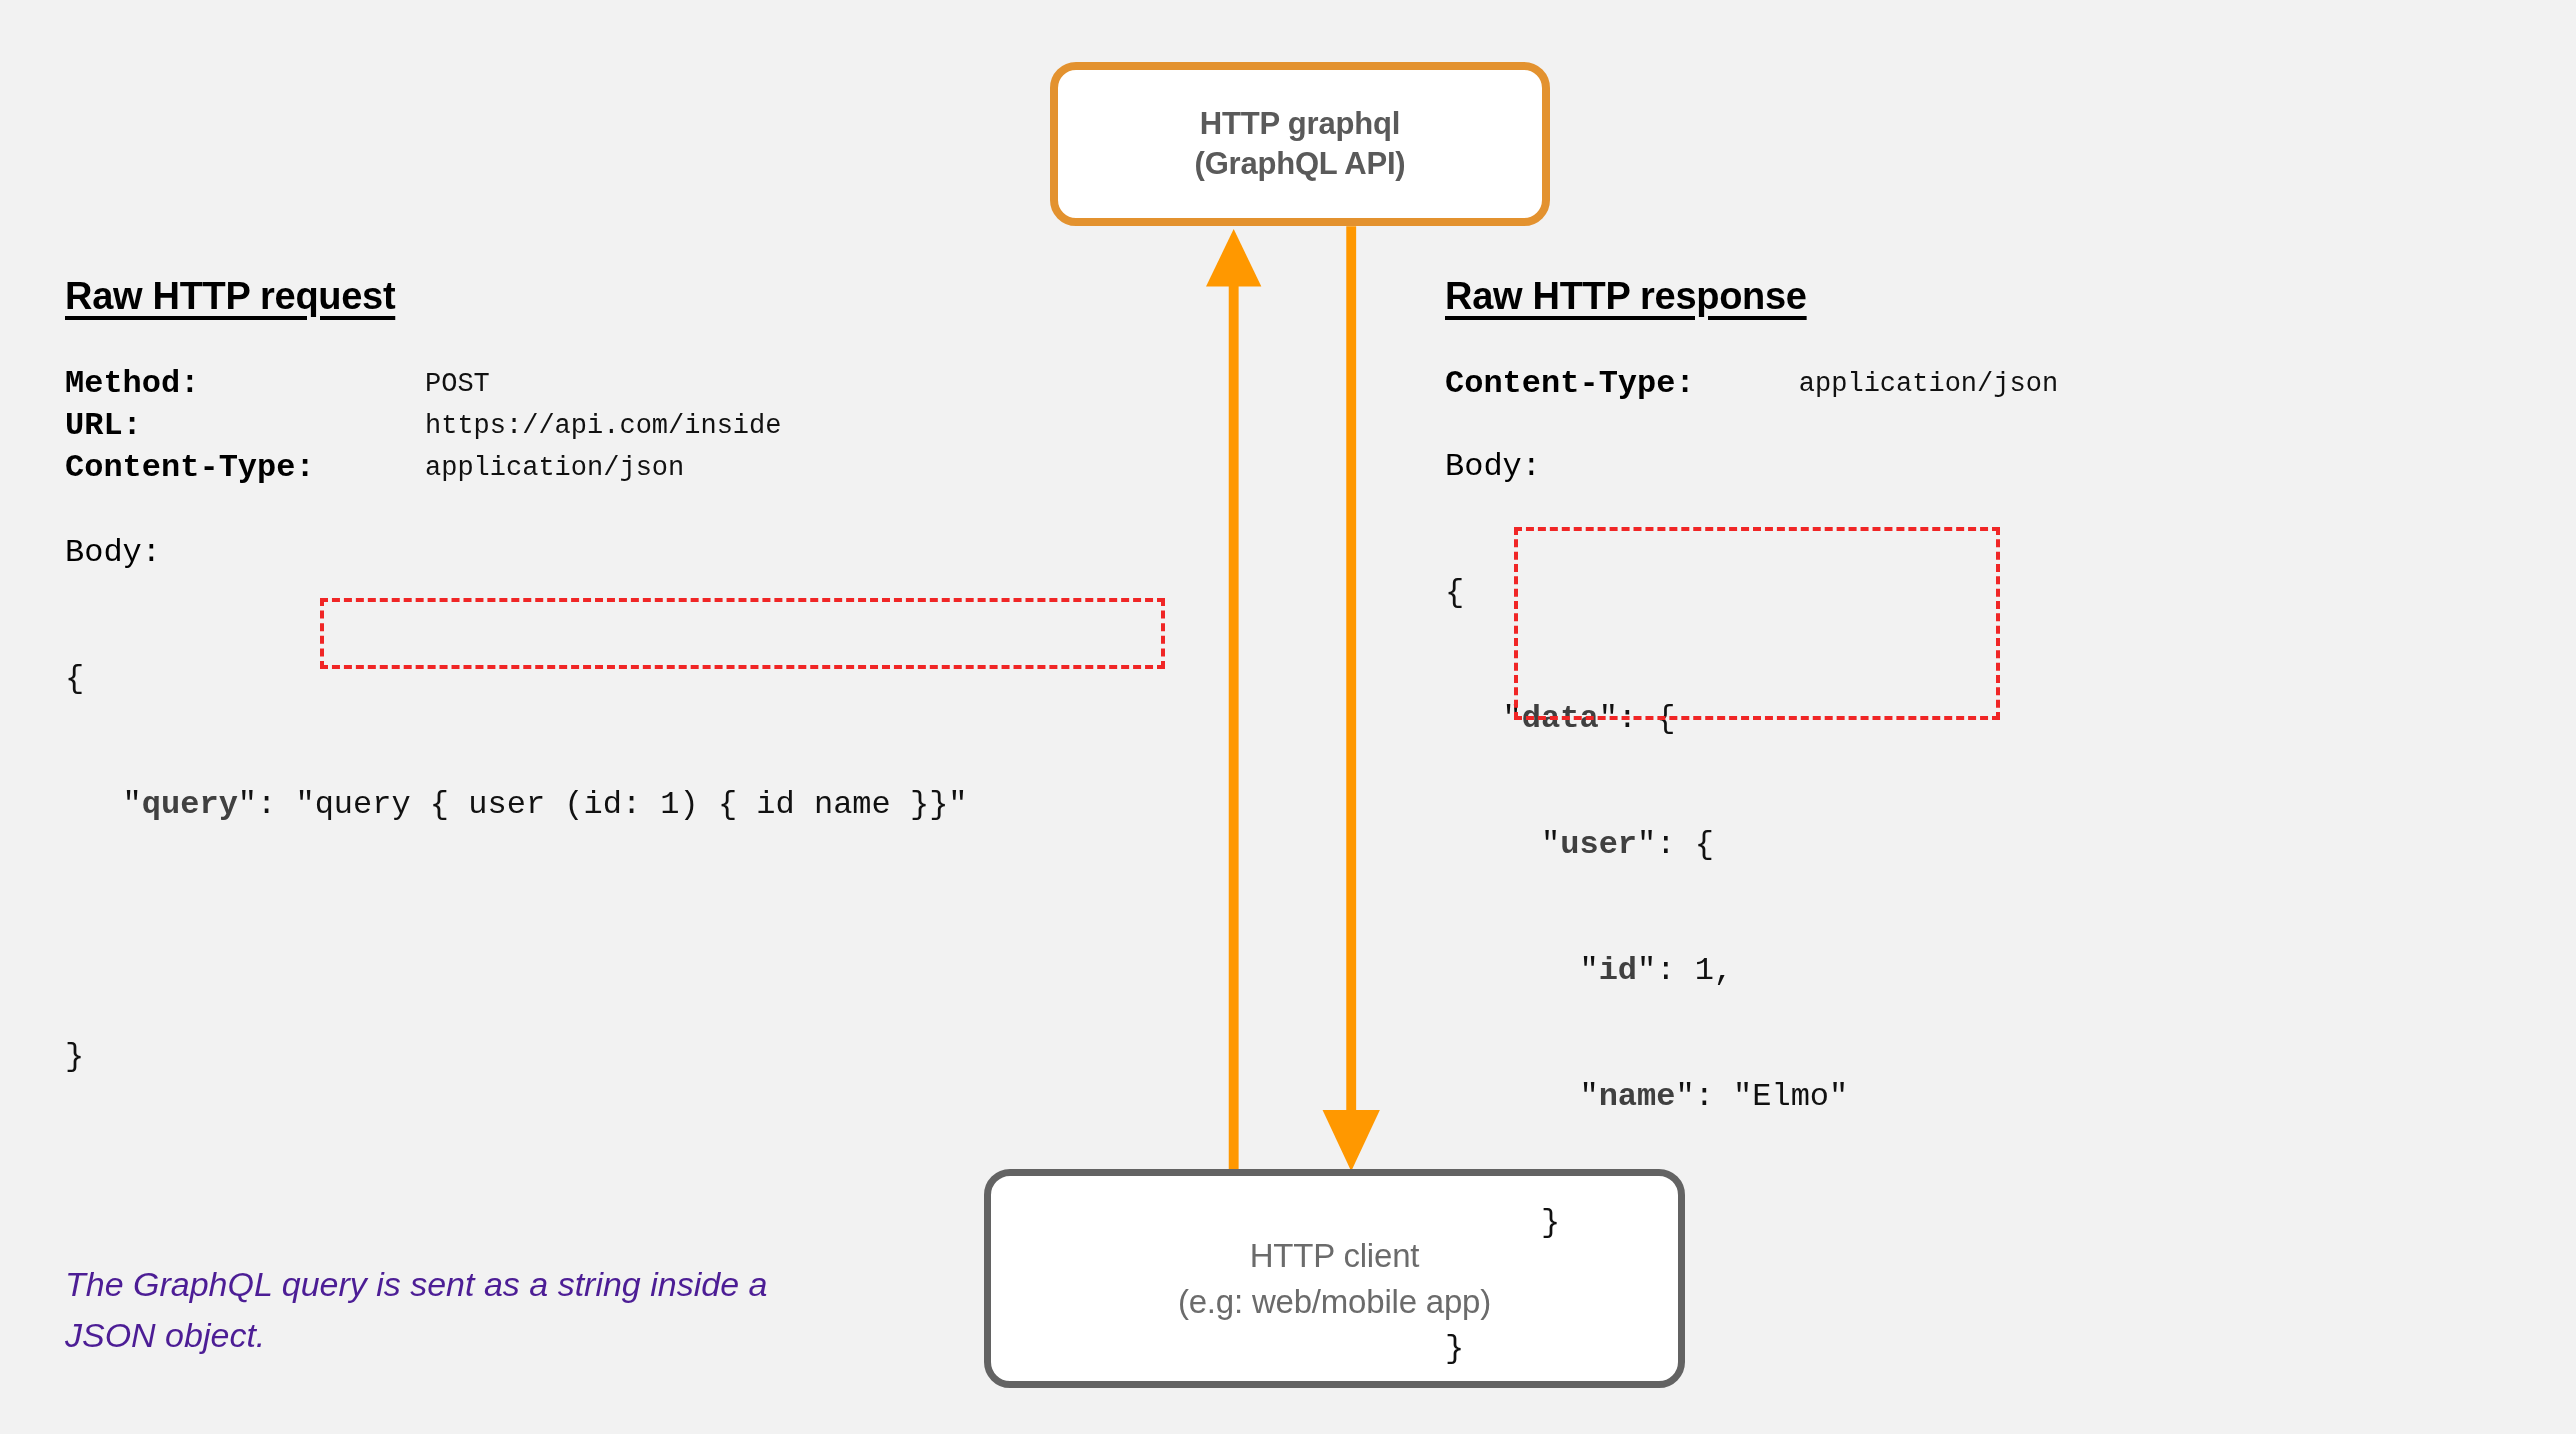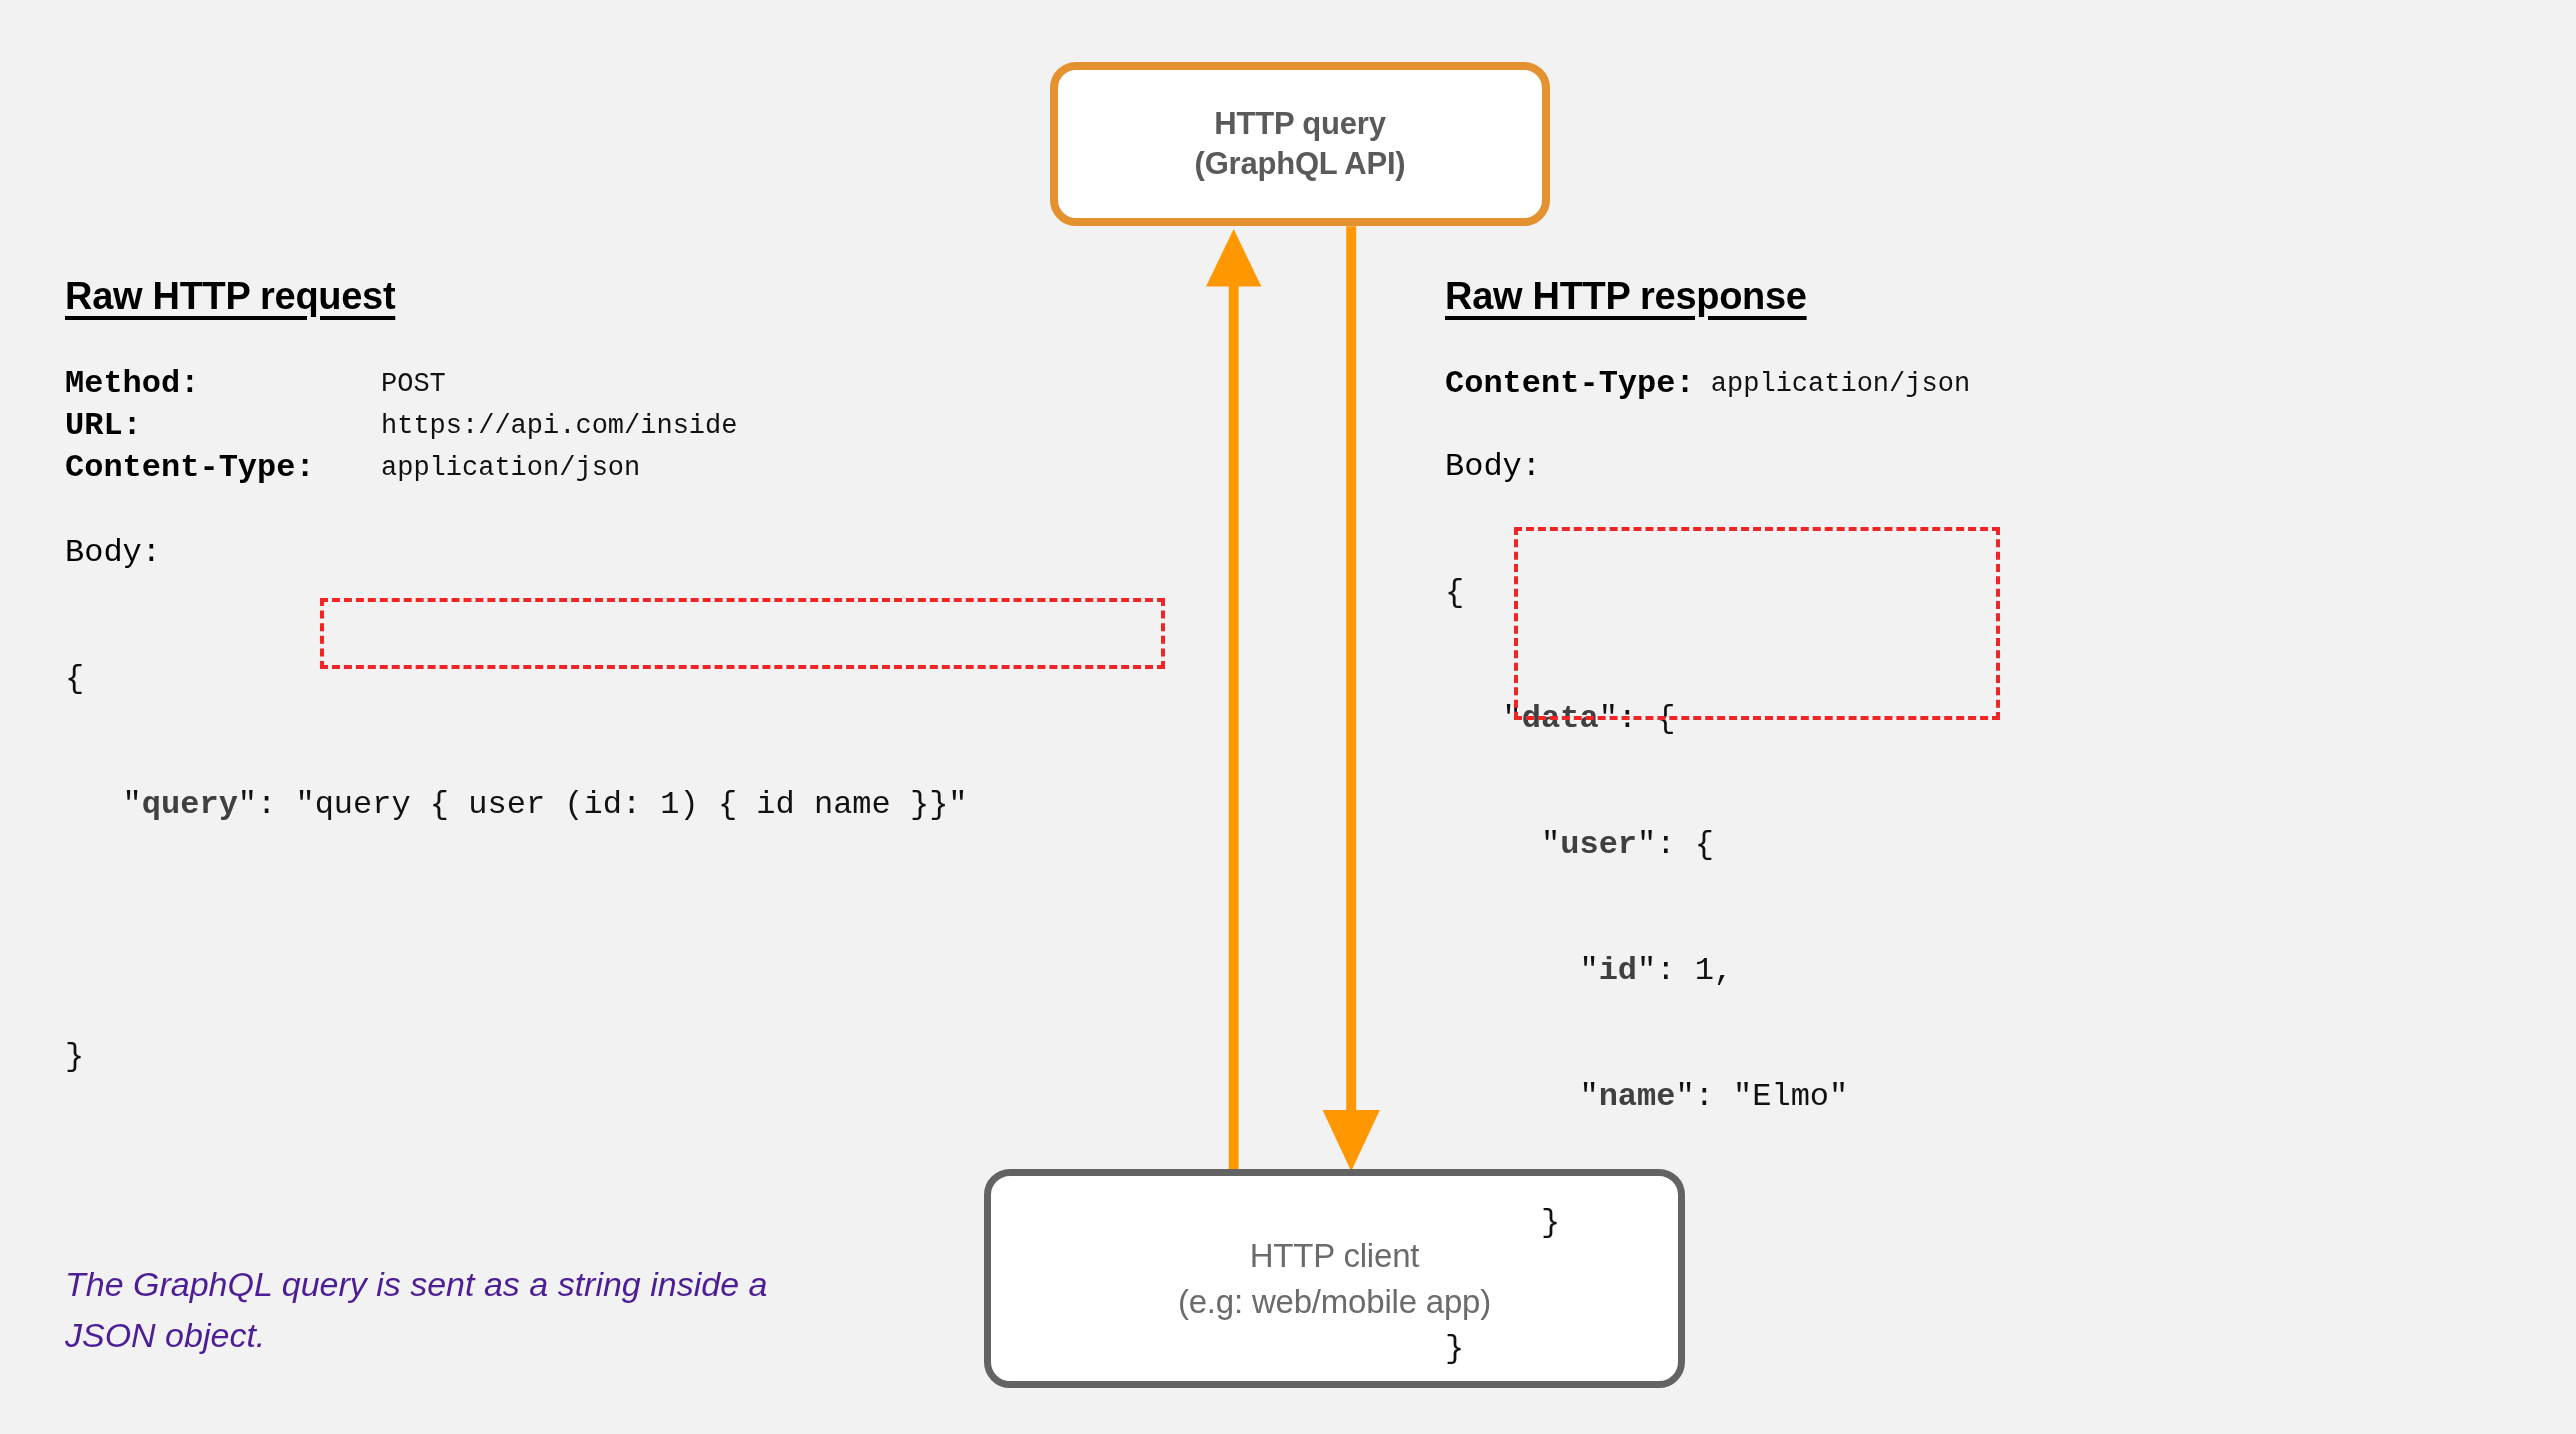--- a/index.html
+++ b/index.html
@@ -99,20 +99,21 @@
     white-space: pre;
   }
   .code .green { color: #404040; font-weight: bold; margin-top: 35px; }
 
   .headers {
     margin-top: 45px;
   }
   .hdr-row {
     display: flex;
     white-space: pre;
+    gap: 44px;
   }
   .hdr-label {
     font-family: "Liberation Mono", monospace;
     font-size: 32px;
     line-height: 42px;
     font-weight: bold;
     color: #000;
     width: 316px;
     flex: 0 0 auto;
     white-space: pre;
@@ -186,21 +187,21 @@
       <polygon points="1249,232 1221,290 1277,290" fill="#ff9800"></polygon>
     </g>
 
     <g>
       <line x1="1368" y1="229" x2="1368" y2="1128" stroke="#ff9800" stroke-width="10"></line>
       <polygon points="1368,1186 1339,1124 1397,1124" fill="#ff9800"></polygon>
     </g>
   </svg>
 
   <div id="server-node" class="node">
-    <div class="node-line">HTTP query</div>
+    <div class="node-line">HTTP graphql</div>
     <div class="node-line">(GraphQL API)</div>
   </div>
 
   <div id="client-node" class="node">
     <div class="node-line">HTTP client</div>
     <div class="node-line">(e.g: web/mobile app)</div>
   </div>
 
   <div id="request-panel" class="panel">
     <div class="panel-heading">Raw HTTP request</div>

